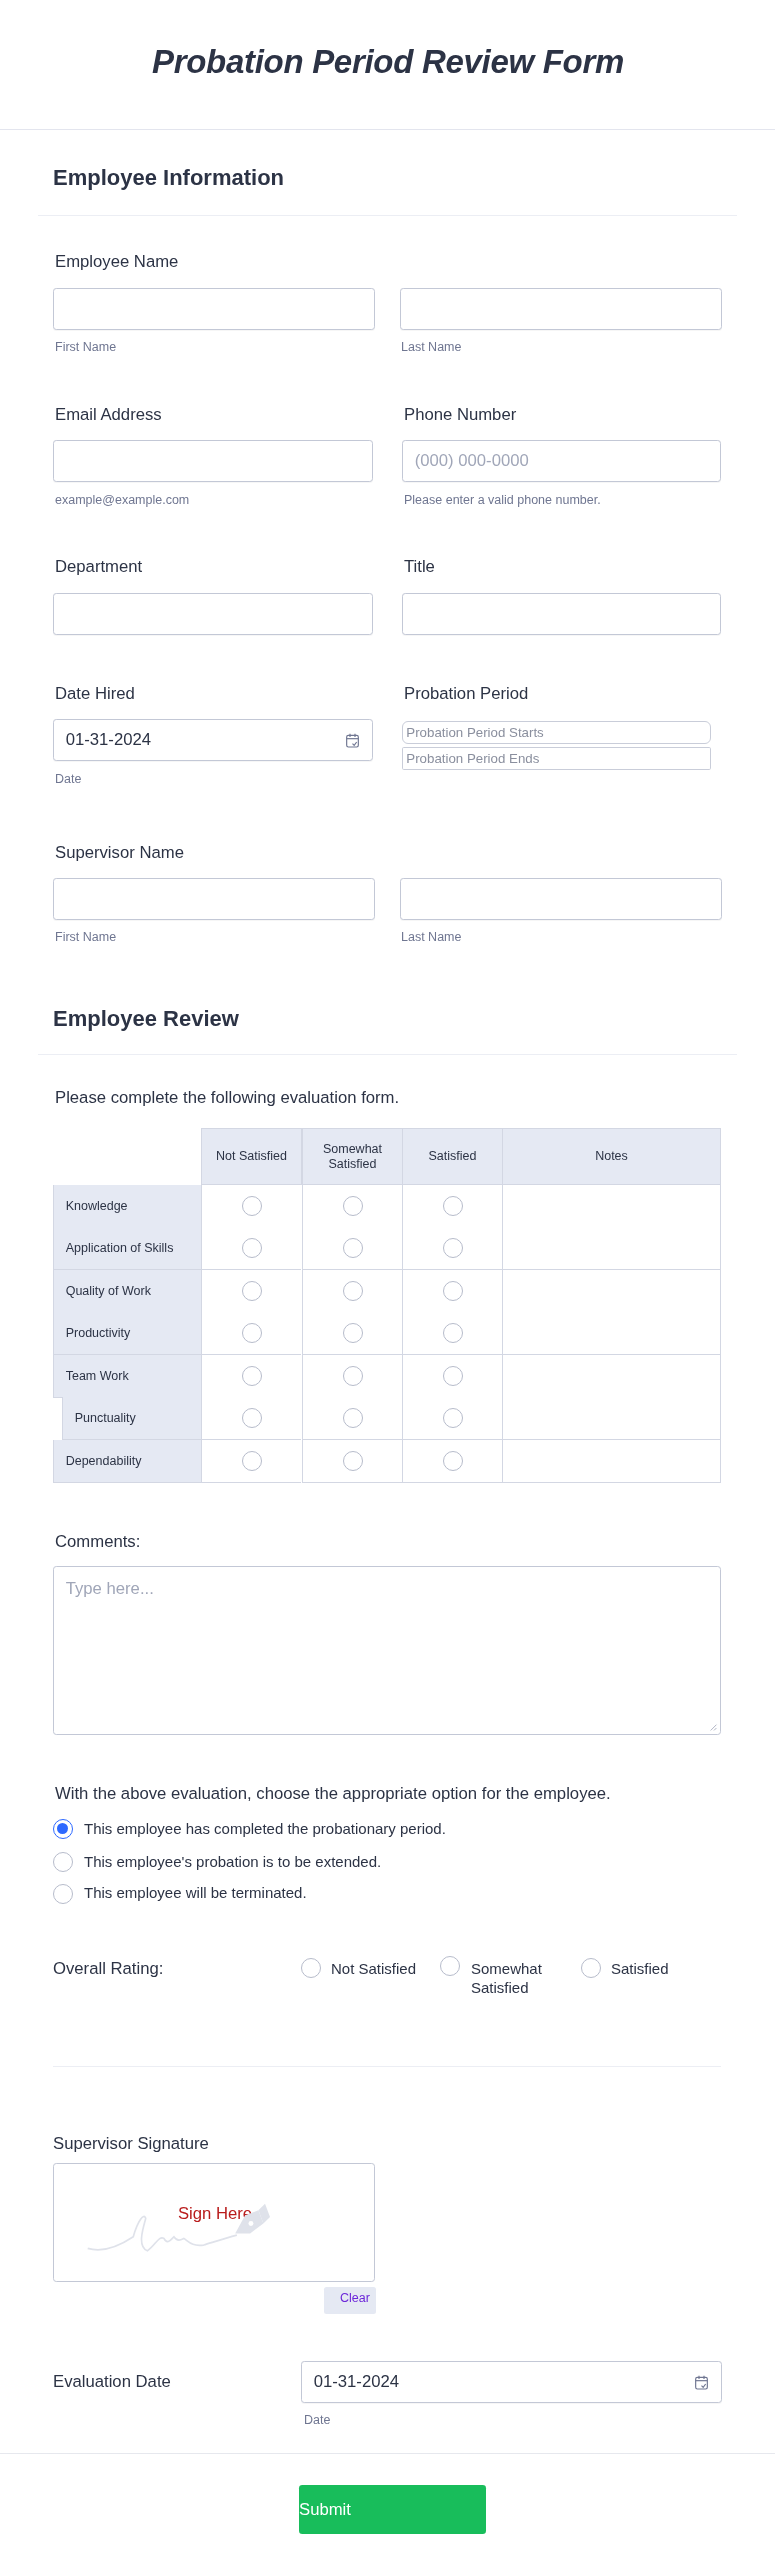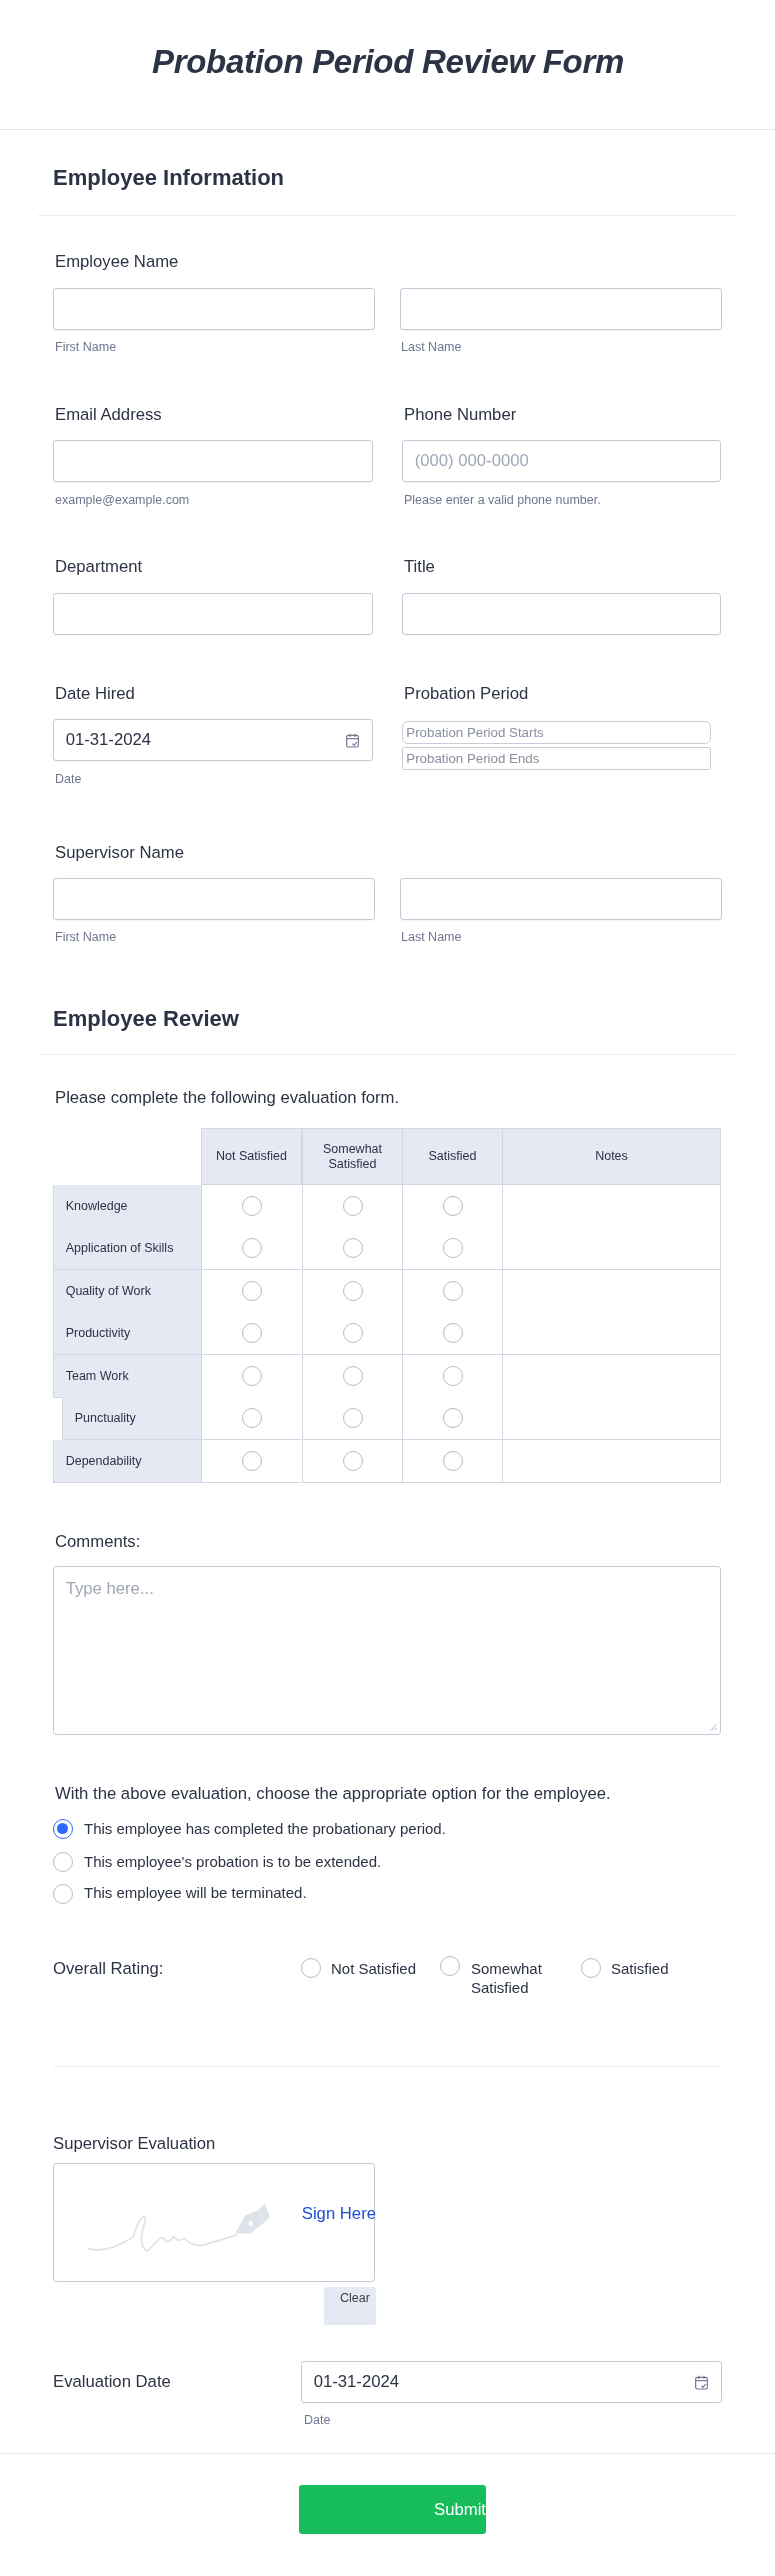--- a/index.html
+++ b/index.html
@@ -34,25 +34,25 @@
   .textarea { position: absolute; left: 53px; top: 1566px; width: 668px; height: 169px; border: 0.8px solid #c3c8d6; border-radius: 3.3px; background: #fff; }
   .textarea .placeholder { position: absolute; left: 11.7px; top: 11.7px; font-size: 16.7px; color: #a0a6b8; }
   .resize-grip { position: absolute; right: 2.5px; bottom: 2.5px; width: 8.3px; height: 8.3px; }
 
   .radio { position: absolute; width: 20px; height: 20px; border: 0.8px solid #b7bccb; border-radius: 50%; background: #fff; }
   .radio.checked { border: 1.7px solid #2e69ff; }
   .radio.checked::after { content: ""; position: absolute; left: 2.5px; top: 2.5px; width: 11.7px; height: 11.7px; border-radius: 50%; background: #2e69ff; }
   .radio-text { position: absolute; font-size: 15px; color: #2c3345; }
 
   .sig-box { position: absolute; left: 53px; top: 2163px; width: 322px; height: 119px; border: 0.8px solid #c3c8d6; border-radius: 3.3px; background: #fff; }
-  .sig-text { position: absolute; left: 0; width: 322px; top: 40px; text-align: right; font-size: 16.7px; color: #1d4ed8; }
-  .clear-btn { position: absolute; left: 324px; top: 2287px; width: 52px; height: 38px; background: #e5e9f3; border-radius: 2.5px; font-size: 12.5px; color: #404040; text-align: center; line-height: 23.4px; padding-left: 10px; }
+  .sig-text { position: absolute; left: 0; width: 322px; top: 40px; text-align: center; font-size: 16.7px; color: #b91c1c; }
+  .clear-btn { position: absolute; left: 324px; top: 2287px; width: 52px; height: 27px; background: #e5e9f3; border-radius: 2.5px; font-size: 12.5px; color: #6d28d9; text-align: center; line-height: 23.4px; padding-left: 10px; }
 
   .footer-divider { position: absolute; left: 0; top: 2453px; width: 776px; height: 0.8px; background: #e6e8ee; }
-  .submit-btn { position: absolute; left: 169px; top: 2485px; width: 104px; height: 49px; left: 299px; width: 187px; background: #18bd5b; border-radius: 3.3px; color: #fff; font-size: 16.7px; font-weight: 500; text-align: right; line-height: 49px; }
+  .submit-btn { position: absolute; left: 169px; top: 2485px; width: 104px; height: 49px; left: 299px; width: 187px; background: #18bd5b; border-radius: 3.3px; color: #fff; font-size: 16.7px; font-weight: 500; text-align: left; line-height: 49px; }
 </style>
 </head>
 <body>
 
 <div class="header">
   <div class="form-title">Probation Period Review Form</div>
 </div>
 
 <div class="section-title" style="top:165px;">Employee Information</div>
 <div class="section-divider" style="top:215px;"></div>
@@ -228,21 +228,21 @@
 
 <div class="radio" style="left:440px; top:1956px;"></div>
 <div class="radio-text" style="left:471px; top:1960px;">Somewhat</div>
 <div class="radio-text" style="left:471px; top:1979px;">Satisfied</div>
 
 <div class="radio" style="left:581px; top:1958px;"></div>
 <div class="radio-text" style="left:611px; top:1960px;">Satisfied</div>
 
 <div class="section-divider" style="left:53px; width:668px; top:2066px;"></div>
 
-<div class="label" style="left:53px; top:2134px;">Supervisor Evaluation</div>
+<div class="label" style="left:53px; top:2134px;">Supervisor Signature</div>
 <div class="sig-box">
   <div class="sig-text">Sign Here</div>
   <svg style="position:absolute; left:33px; top:33px;" width="250" height="58" viewBox="0 0 300 70" fill="none">
     <path d="M0 62 C 20 68, 40 58, 55 48 C 60 30, 68 18, 70 26 C 66 40, 60 60, 72 65 C 82 58, 86 46, 92 50 C 96 58, 100 52, 104 48 C 108 54, 112 52, 116 50 C 122 54, 126 60, 140 58 C 150 55, 165 50, 180 46" stroke="#dfe2ea" stroke-width="2"></path>
     <path d="M178 44 L 190 22 L 206 16 L 212 32 L 196 44 Z" fill="#dfe2ea"></path>
     <circle cx="197" cy="32" r="3" fill="#ffffff"></circle>
     <path d="M206 16 L 214 8 L 220 24 L 212 32" fill="#dfe2ea"></path>
   </svg>
 </div>
 <div class="clear-btn">Clear</div>

